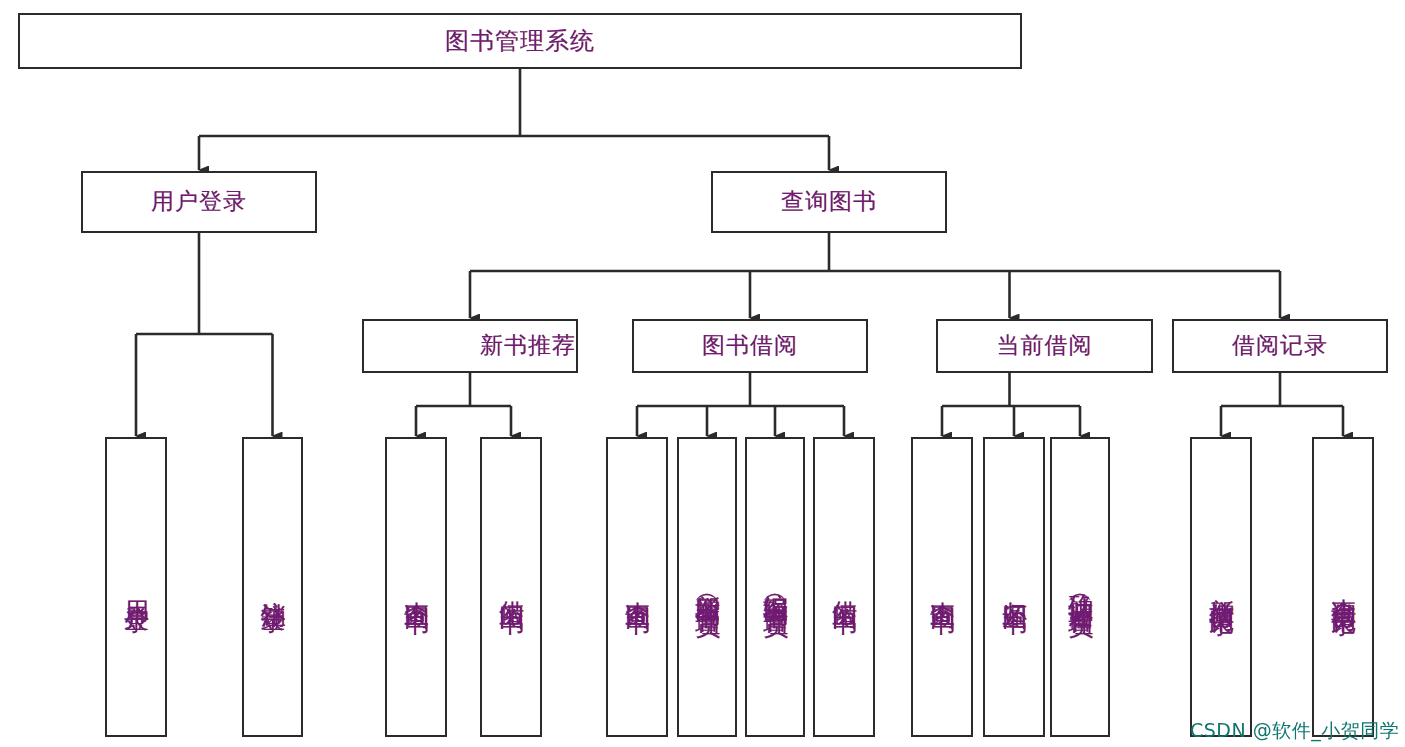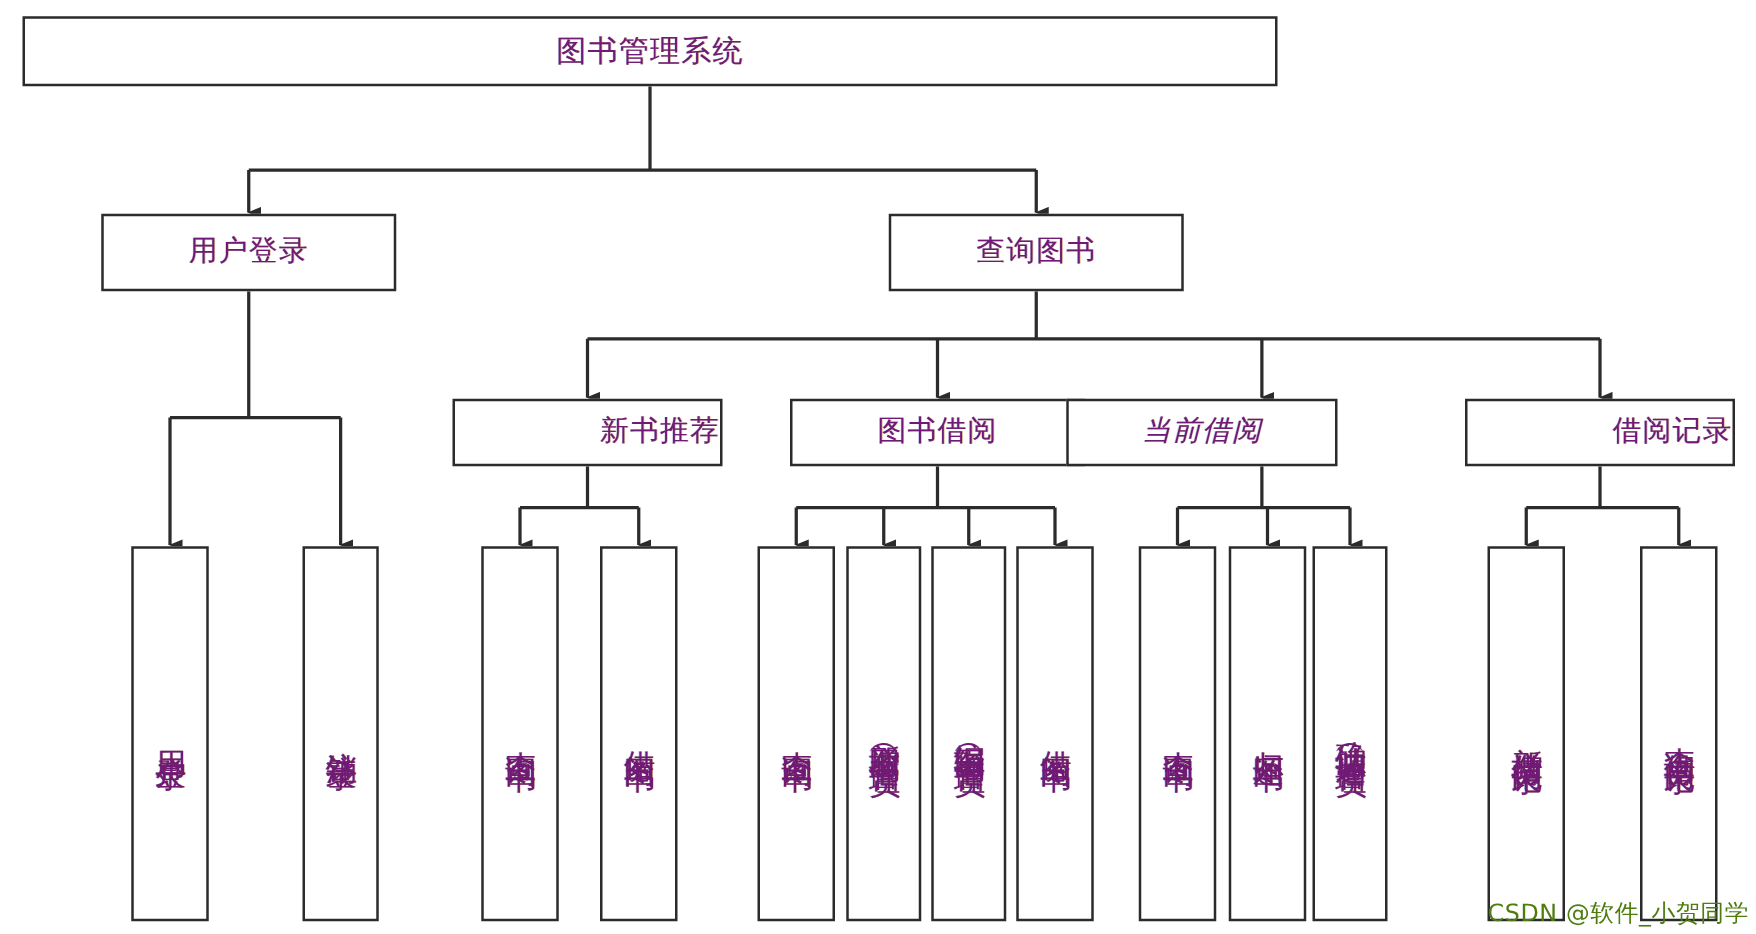--- a/index.html
+++ b/index.html
@@ -63,21 +63,21 @@
     text-orientation: upright;
     font-size: 25px;
     line-height: 1.05;
     letter-spacing: 3px;
     white-space: nowrap;
     max-height: 100%;
   }
   #watermark {
     position: absolute;
     font-size: 19px;
-    color: #4d7c0f;
+    color: #0f766e;
     letter-spacing: 0.5px;
     white-space: nowrap;
     user-select: none;
   }
 </style>
 </head>
 <body>
 
 <div id="diagram-root">
   <svg id="edge-layer" viewBox="0 0 1405 747" xmlns="http://www.w3.org/2000/svg">
@@ -132,24 +132,24 @@
       </div>
       <div class="node horizontal" style="left: 711px; top: 171px; width: 236px; height: 62px;">
         <span class="node-label">查询图书</span>
       </div>
       <div class="node horizontal" style="left: 362px; top: 319px; width: 216px; height: 54px; justify-content: flex-end;">
         <span class="node-label">新书推荐</span>
       </div>
       <div class="node horizontal" style="left: 632px; top: 319px; width: 236px; height: 54px; align-items: center;">
         <span class="node-label">图书借阅</span>
       </div>
-      <div class="node horizontal" style="left: 853px; top: 319px; width: 217px; height: 54px; font-style: italic;">
+      <div class="node horizontal" style="left: 936px; top: 319px; width: 217px; height: 54px;">
         <span class="node-label">当前借阅</span>
       </div>
-      <div class="node horizontal" style="left: 1172px; top: 319px; width: 216px; height: 54px; justify-content: flex-end;">
+      <div class="node horizontal" style="left: 1172px; top: 319px; width: 216px; height: 54px;">
         <span class="node-label">借阅记录</span>
       </div>
       <div class="node vertical" style="left: 105px; top: 437px; width: 62px; height: 300px;">
         <span class="node-label">用户登录</span>
       </div>
       <div class="node vertical" style="left: 242px; top: 437px; width: 61px; height: 300px;">
         <span class="node-label">注销登录</span>
       </div>
       <div class="node vertical" style="left: 385px; top: 437px; width: 62px; height: 300px;">
         <span class="node-label">查询图书</span>

